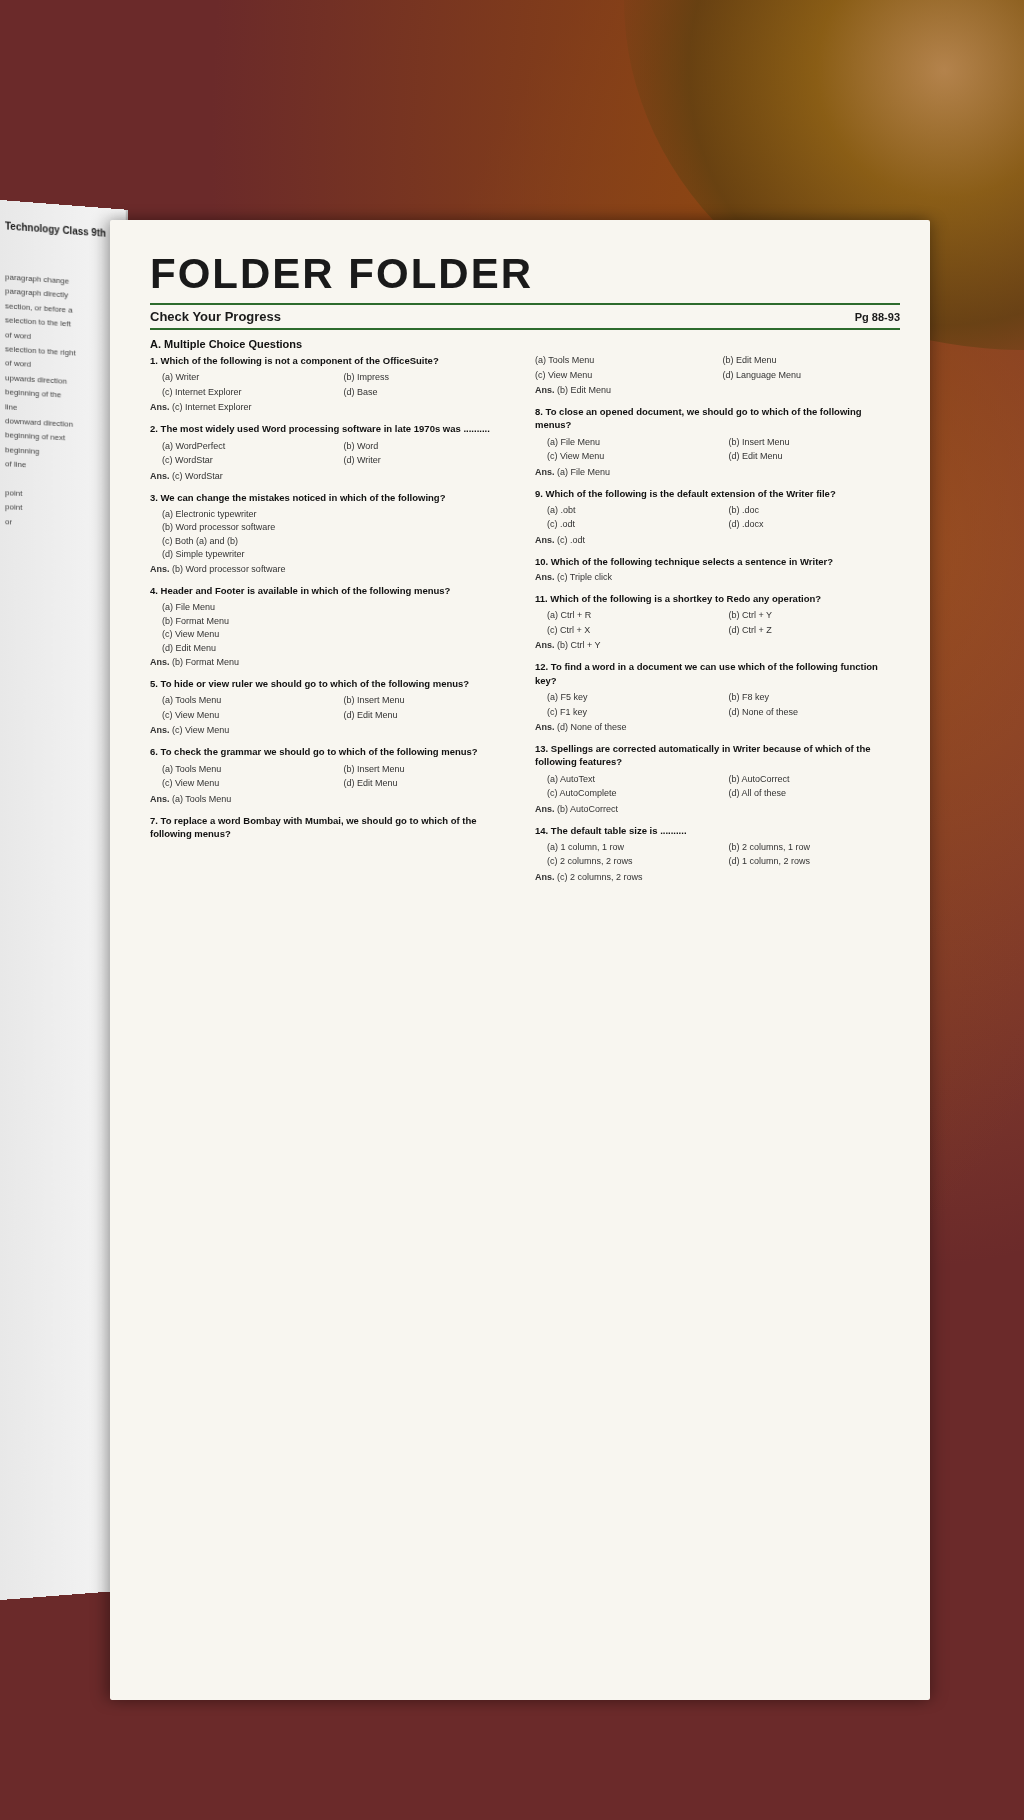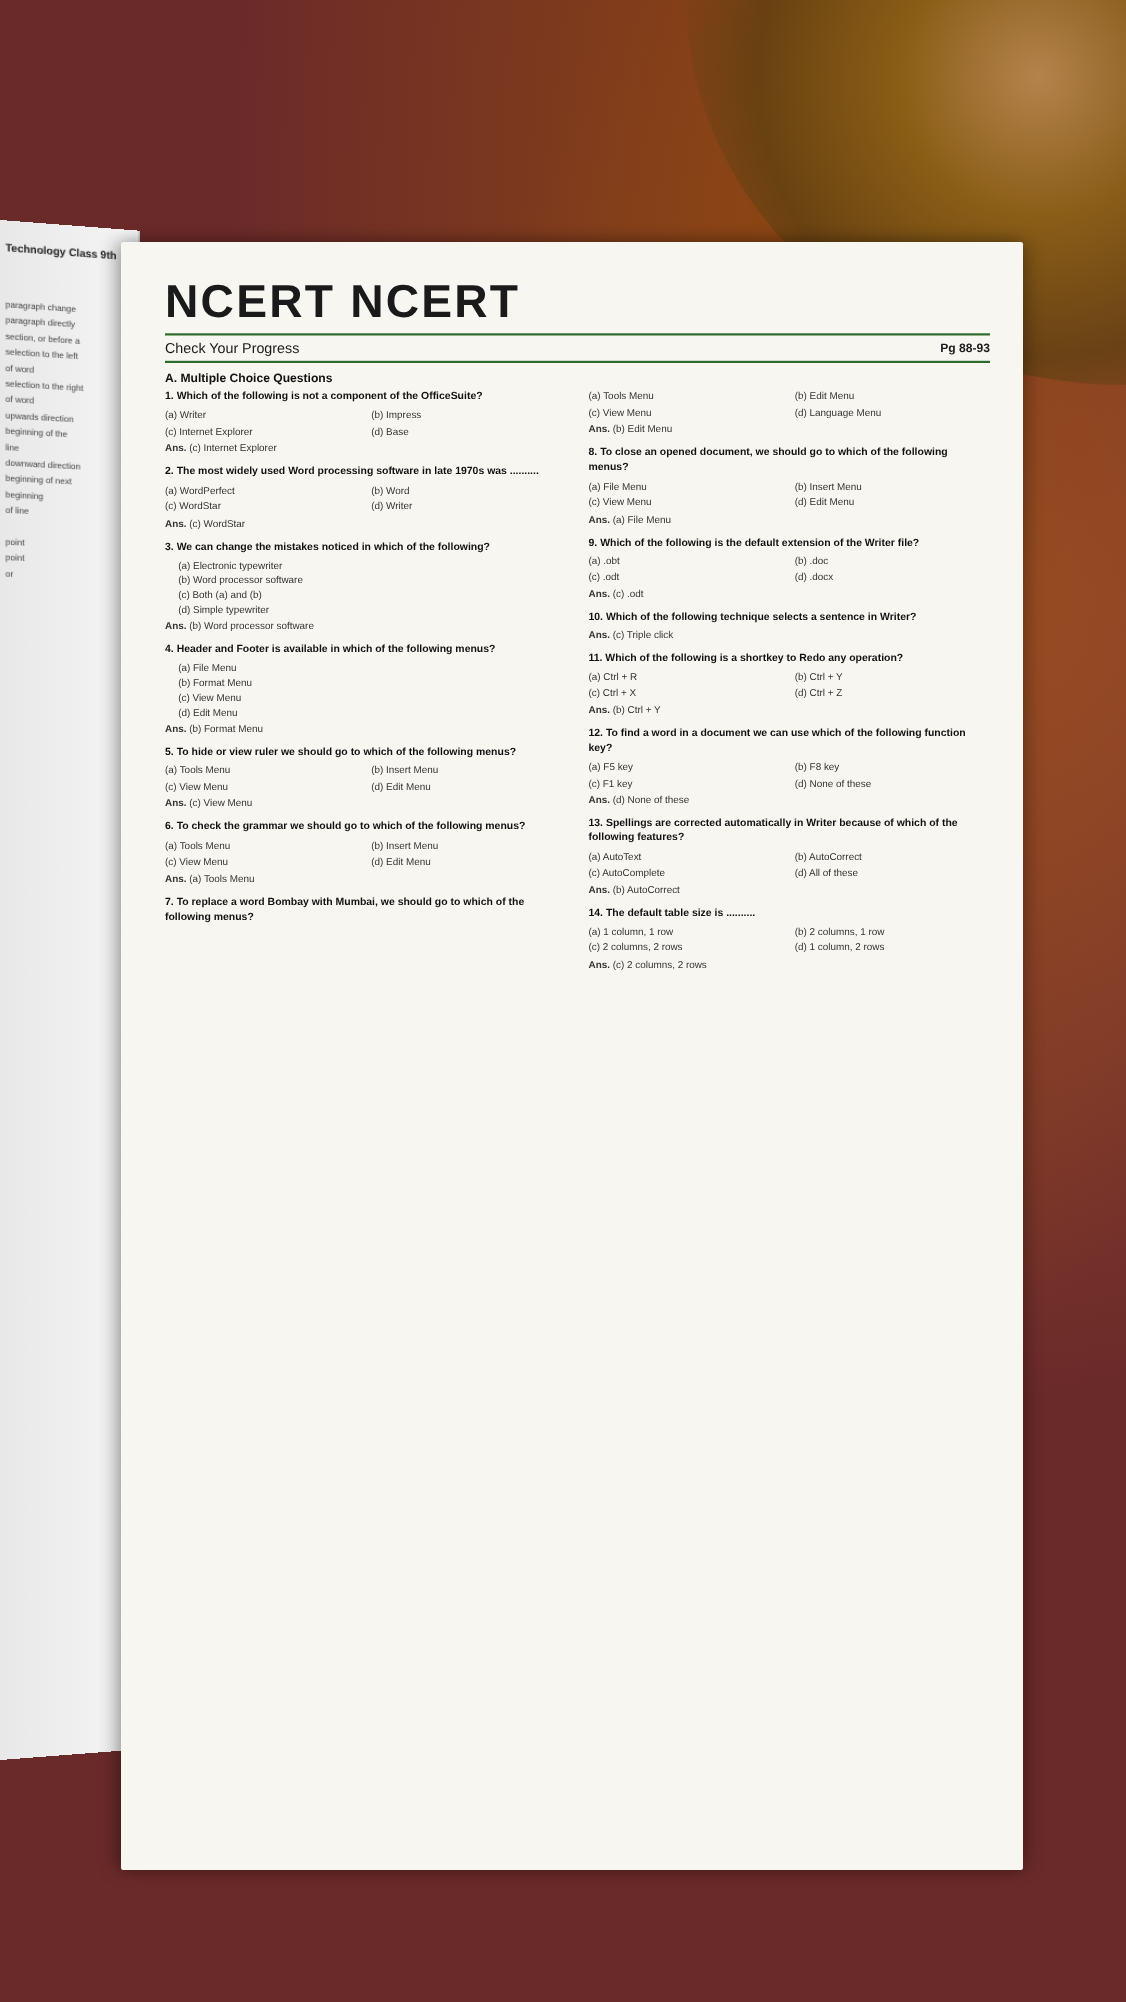--- a/index.html
+++ b/index.html
@@ -93,21 +93,21 @@
       border-bottom: 2px solid #2d6b2d;
       padding: 4px 0;
       margin-bottom: 8px;
       display: flex;
       justify-content: space-between;
       align-items: center;
     }
 
     .section-header-title {
       font-size: 13px;
-      font-weight: normal;
+      font-weight: bold;
       color: #1a1a1a;
     }
 
     .page-numbers {
       font-size: 11px;
       font-weight: bold;
       color: #1a1a1a;
     }
 
     .instructions {
@@ -147,20 +147,21 @@
     }
 
     .question-number {
       font-weight: bold;
     }
 
     .options-grid {
       display: grid;
       grid-template-columns: 1fr 1fr;
       gap: 1px 10px;
+      margin-left: 12px;
       margin-bottom: 3px;
     }
 
     .option {
       font-size: 9px;
       color: #333;
       line-height: 1.5;
     }
 
     .answer {
@@ -208,21 +209,21 @@
       <br>
       <div>point</div>
       <div>point</div>
       <div>or</div>
     </div>
   </div>
 </div>
 
 <div class="main-page">
 
-  <div class="page-title">NCERT NCERT</div>
+  <div class="page-title">FOLDER FOLDER</div>
 
   <div class="section-header">
     <span class="section-header-title">Check Your Progress</span>
     <span class="page-numbers">Pg 88-93</span>
   </div>
 
   <div class="sub-section-title">A. Multiple Choice Questions</div>
 
 
   <div class="questions-container">

